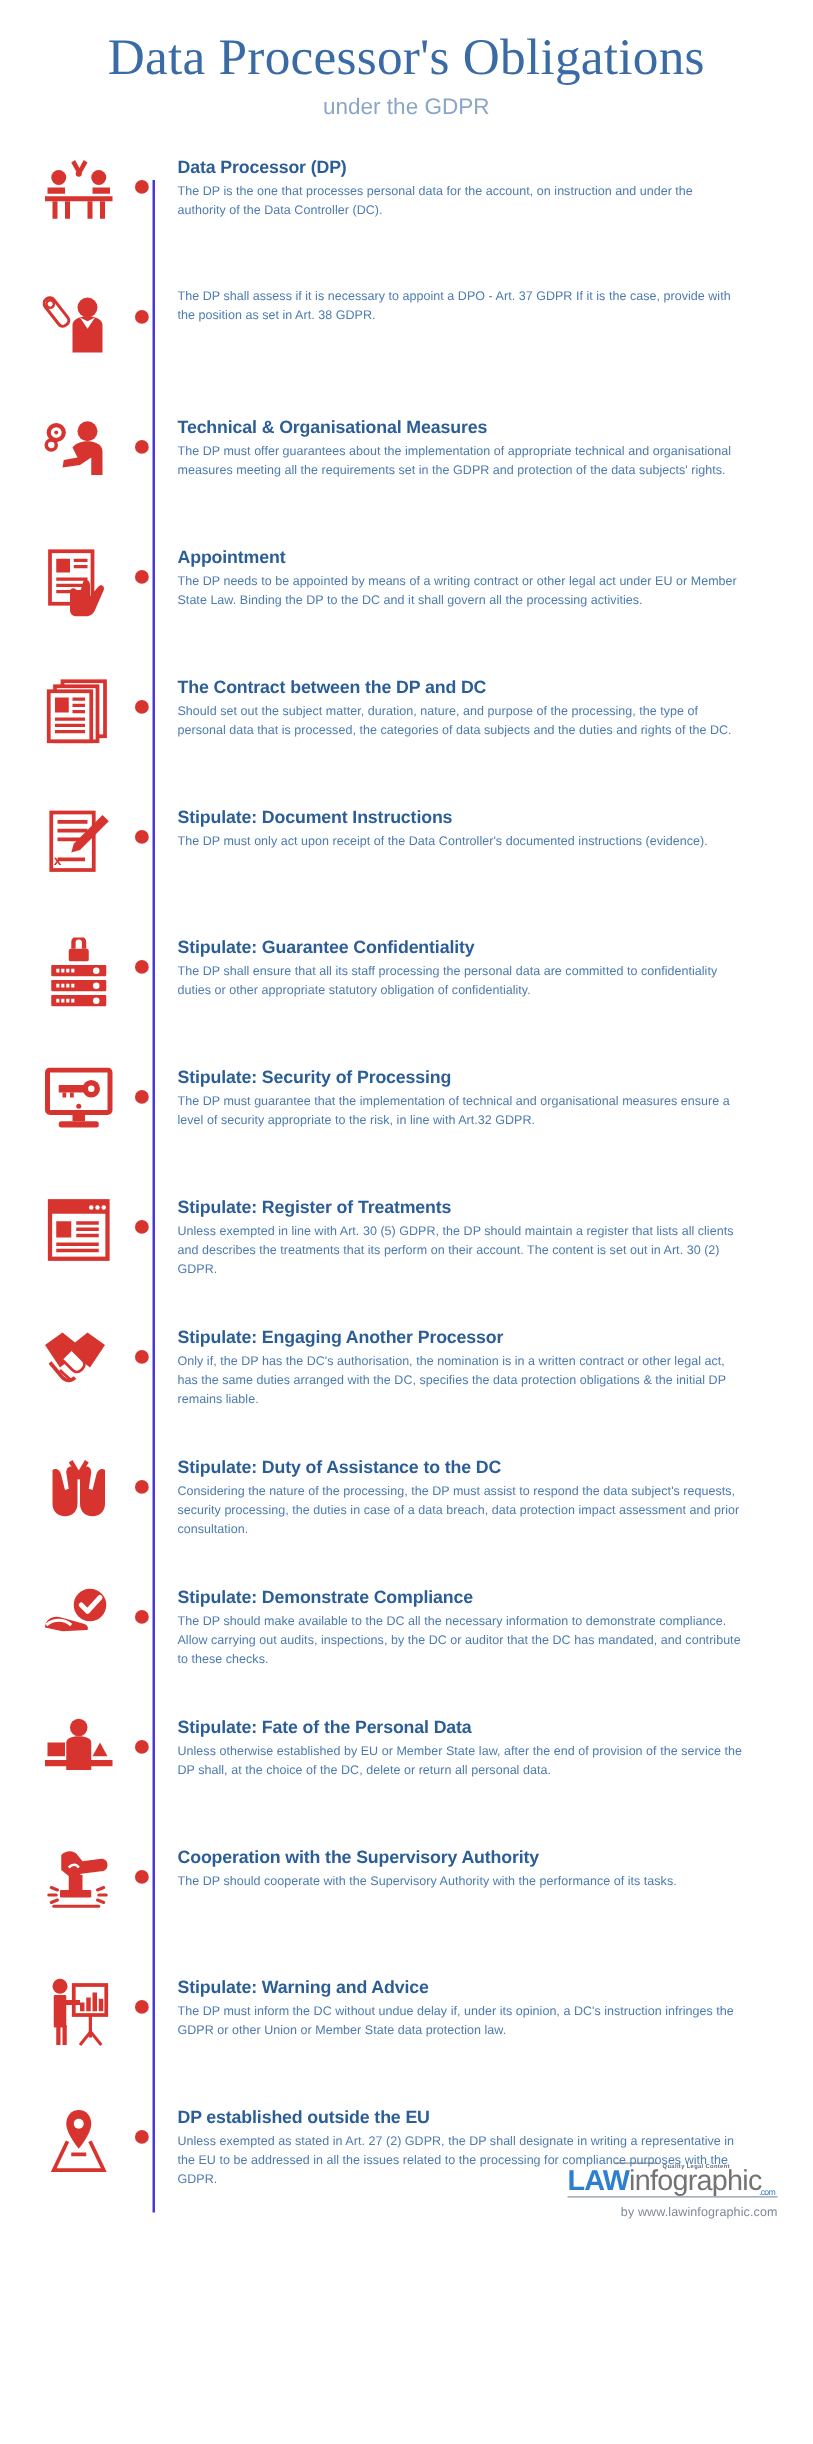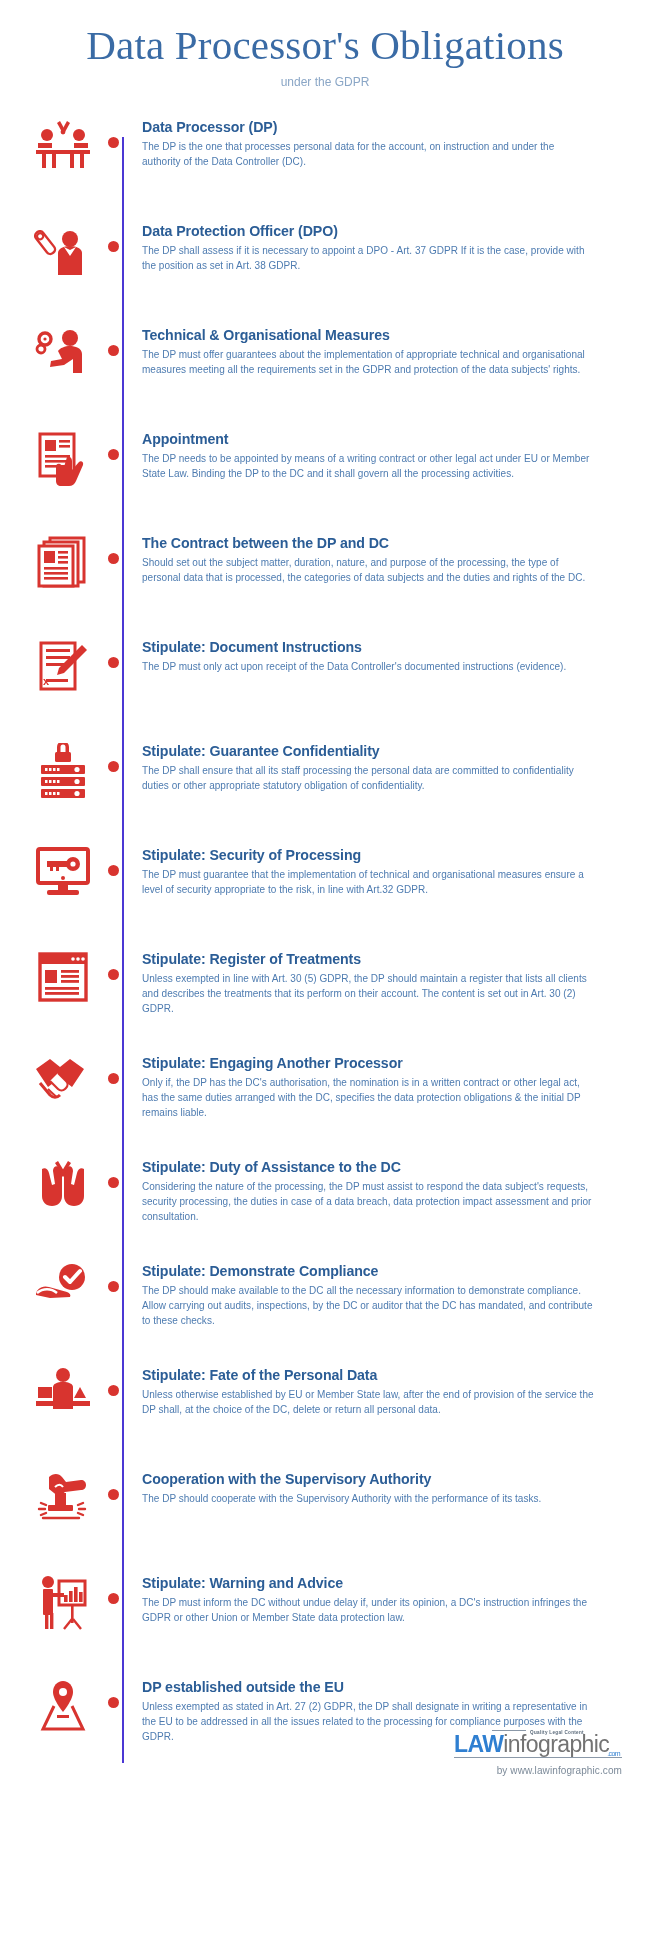--- a/index.html
+++ b/index.html
@@ -26,21 +26,21 @@
     font-family: "Liberation Serif", serif;
     font-size: 41px;
     font-weight: 400;
     color: #3a6ba5;
     letter-spacing: 0.2px;
     line-height: 1.15;
   }
   .subtitle {
     margin-top: 6px;
     font-family: "Liberation Sans", sans-serif;
-    font-size: 12px;
+    font-size: 18px;
     font-weight: 400;
     color: #8aa6c6;
   }
 
   
   .timeline {
     position: relative;
     margin-top: 26px;
     padding-bottom: 10px;
   }
@@ -226,21 +226,20 @@
       <rect x="5" y="4" width="9" height="26" rx="4" fill="none" stroke="#d8342f" stroke-width="2.4"></rect>
       <circle cx="9.5" cy="9" r="3" fill="none" stroke="#d8342f" stroke-width="2"></circle>
     </g>
   </g>
             </svg>
           </div>
           <div class="node-cell">
             <div class="node"></div>
           </div>
           <div class="text-cell">
-            <div class="entry-title">Data Protection Officer (DPO)</div>
             <div class="entry-desc">The DP shall assess if it is necessary to appoint a DPO - Art. 37 GDPR If it is the case, provide with the position as set in Art. 38 GDPR.</div>
           </div>
         </div>
         <div class="row">
           <div class="icon-cell">
             <svg width="58" height="48" viewBox="0 0 58 48">
               <g fill="#d8342f">
     <circle cx="36" cy="11" r="8"></circle>
     <path d="M24 24c2-3 7-5 12-5s12 2 12 8v19h-9V32l-9 6-14 2 1-6 11-2z"></path>
     <g>

